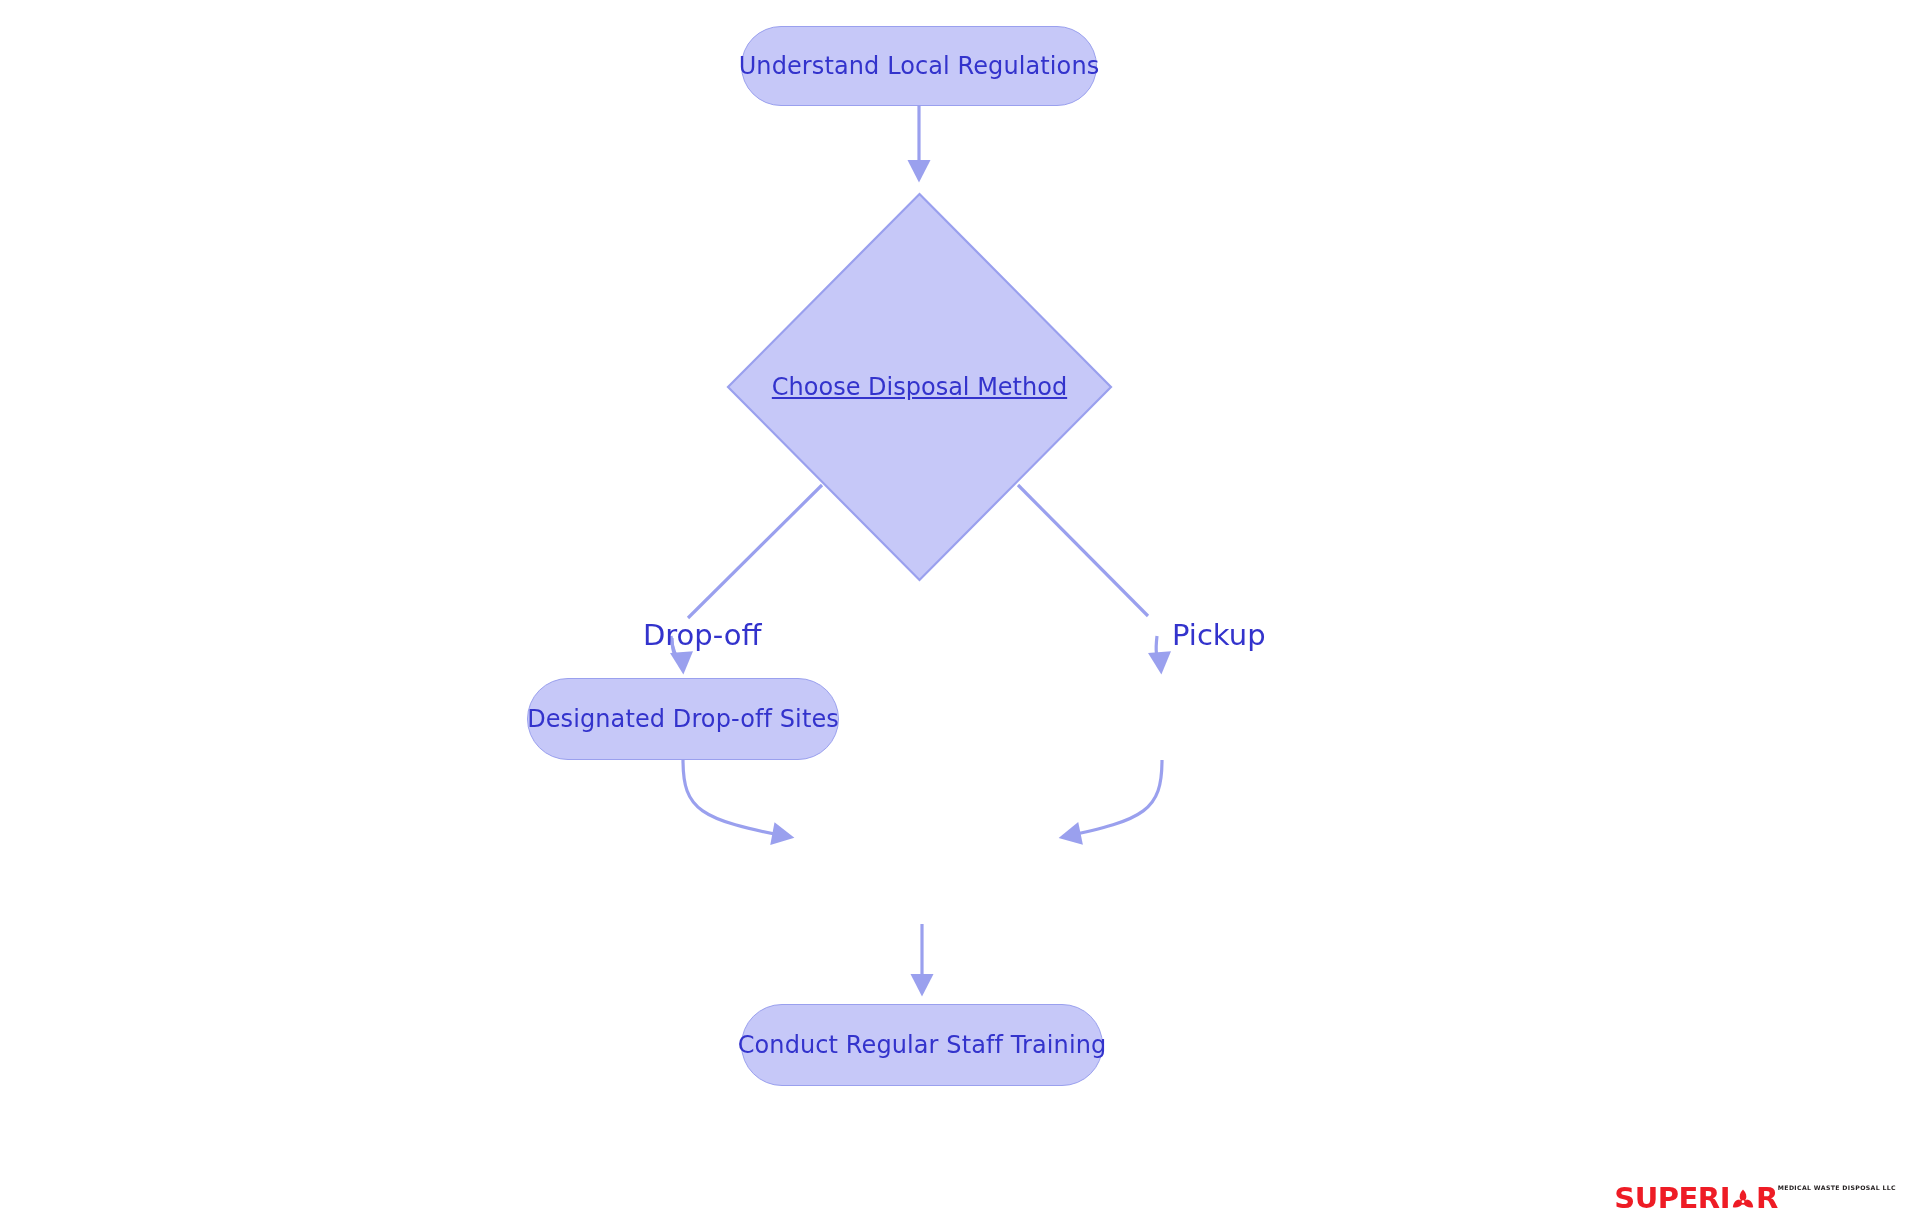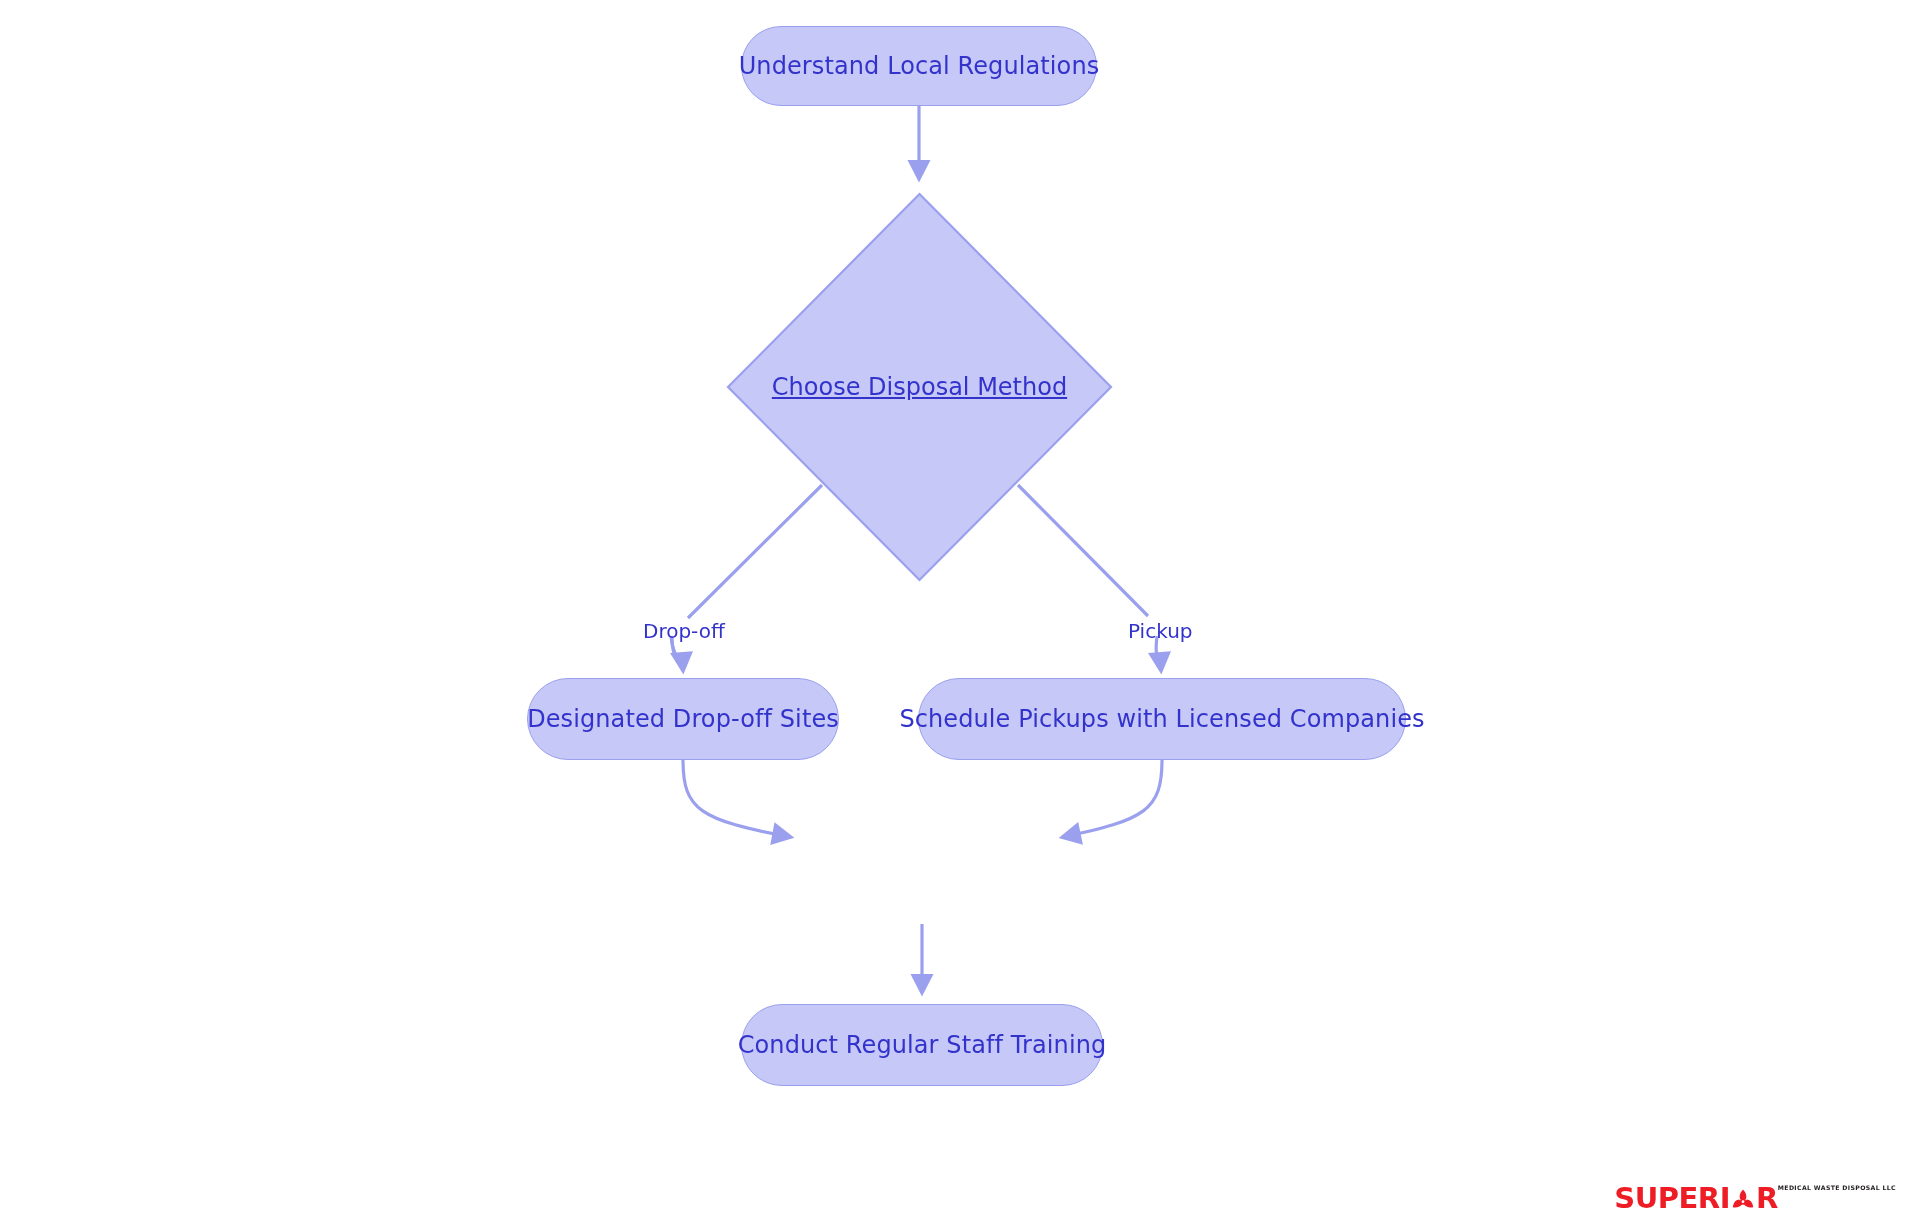--- a/index.html
+++ b/index.html
@@ -77,21 +77,21 @@
   .node-decision .node-label {
     position: relative;
     z-index: 2;
     text-decoration: underline;
   }
 
   
   .edge-label {
     position: absolute;
     color: #3333cc;
-    font-size: 20px;
+    font-size: 29px;
     line-height: 1;
     white-space: nowrap;
     background: transparent;
   }
 
   
   #watermark {
     position: absolute;
     right: 24px;
     bottom: 22px;
@@ -174,29 +174,26 @@
 
   <div class="node-decision" style="left:726px; top:172px; width:387px; height:390px;">
     <svg class="diamond-shape" viewBox="0 0 387 390" preserveAspectRatio="none" xmlns="http://www.w3.org/2000/svg">
       <polygon points="193.5,2 385,195 193.5,388 2,195" fill="#c6c8f8" stroke="#9aa0ee" stroke-width="2.2"></polygon>
     </svg>
     <span class="node-label">Choose Disposal Method</span>
   </div>
 
   <div class="edge-label" style="left:643px; top:601px;">Drop-off</div>
 
-  <div class="edge-label" style="left:1128px; top:601px;">Pickup</div>
+  <div class="edge-label" style="left:1172px; top:601px;">Pickup</div>
 
   <div class="node node-process" style="left:527px; top:658px; width:312px; height:82px;">
     <span class="node-label">Designated Drop-off Sites</span>
   </div>
 
-  <div class="node node-process" style="left:918px; top:658px; width:488px; height:82px;">
-    <span class="node-label">Schedule Pickups with Licensed Companies</span>
-  </div>
 
 
   <div class="node node-process" style="left:741px; top:984px; width:362px; height:82px;align-items:center;">
     <span class="node-label">Conduct Regular Staff Training</span>
   </div>
 
   <div id="watermark">
     <div class="wm-main">
       <span>SUPERI</span>
       <span class="wm-biohazard">

